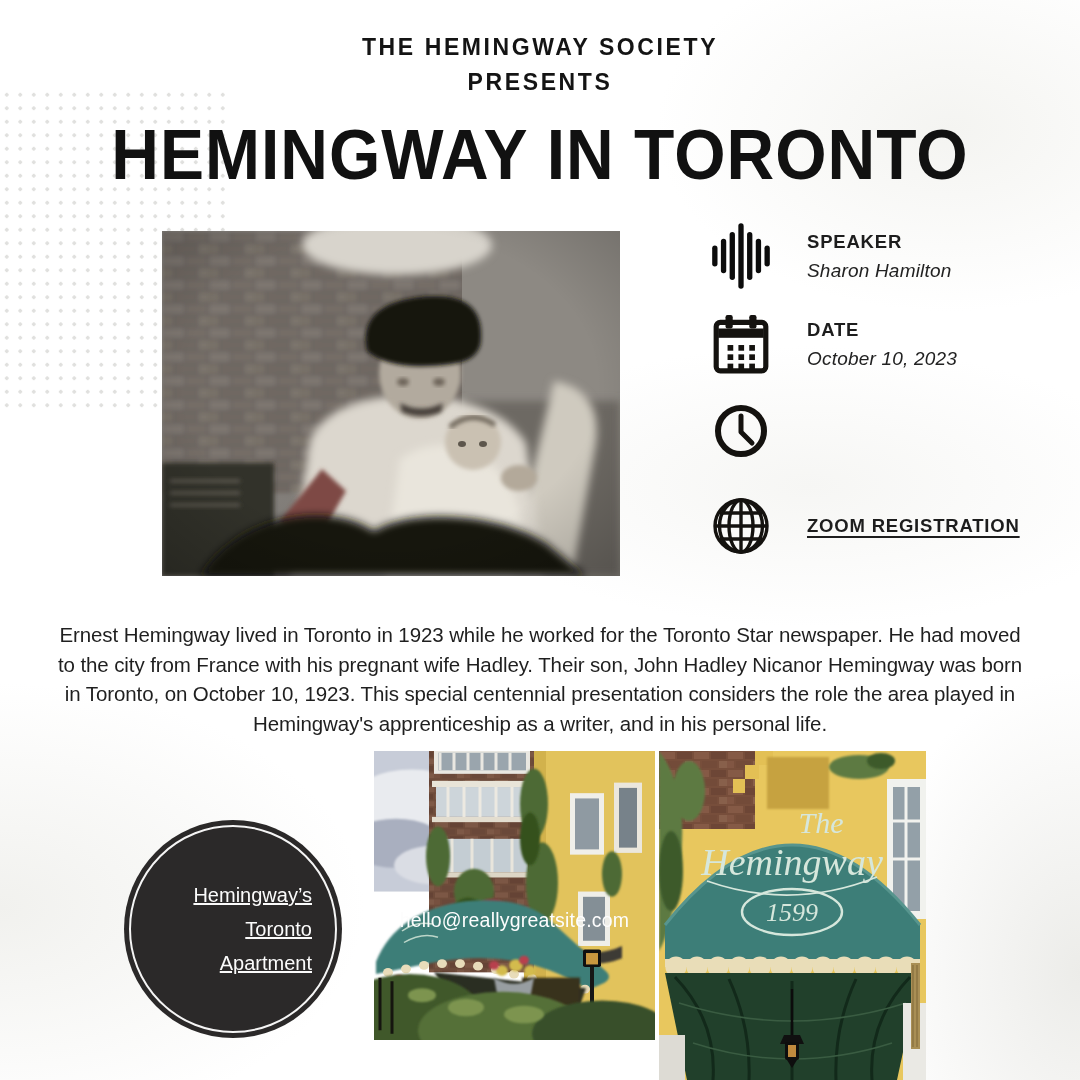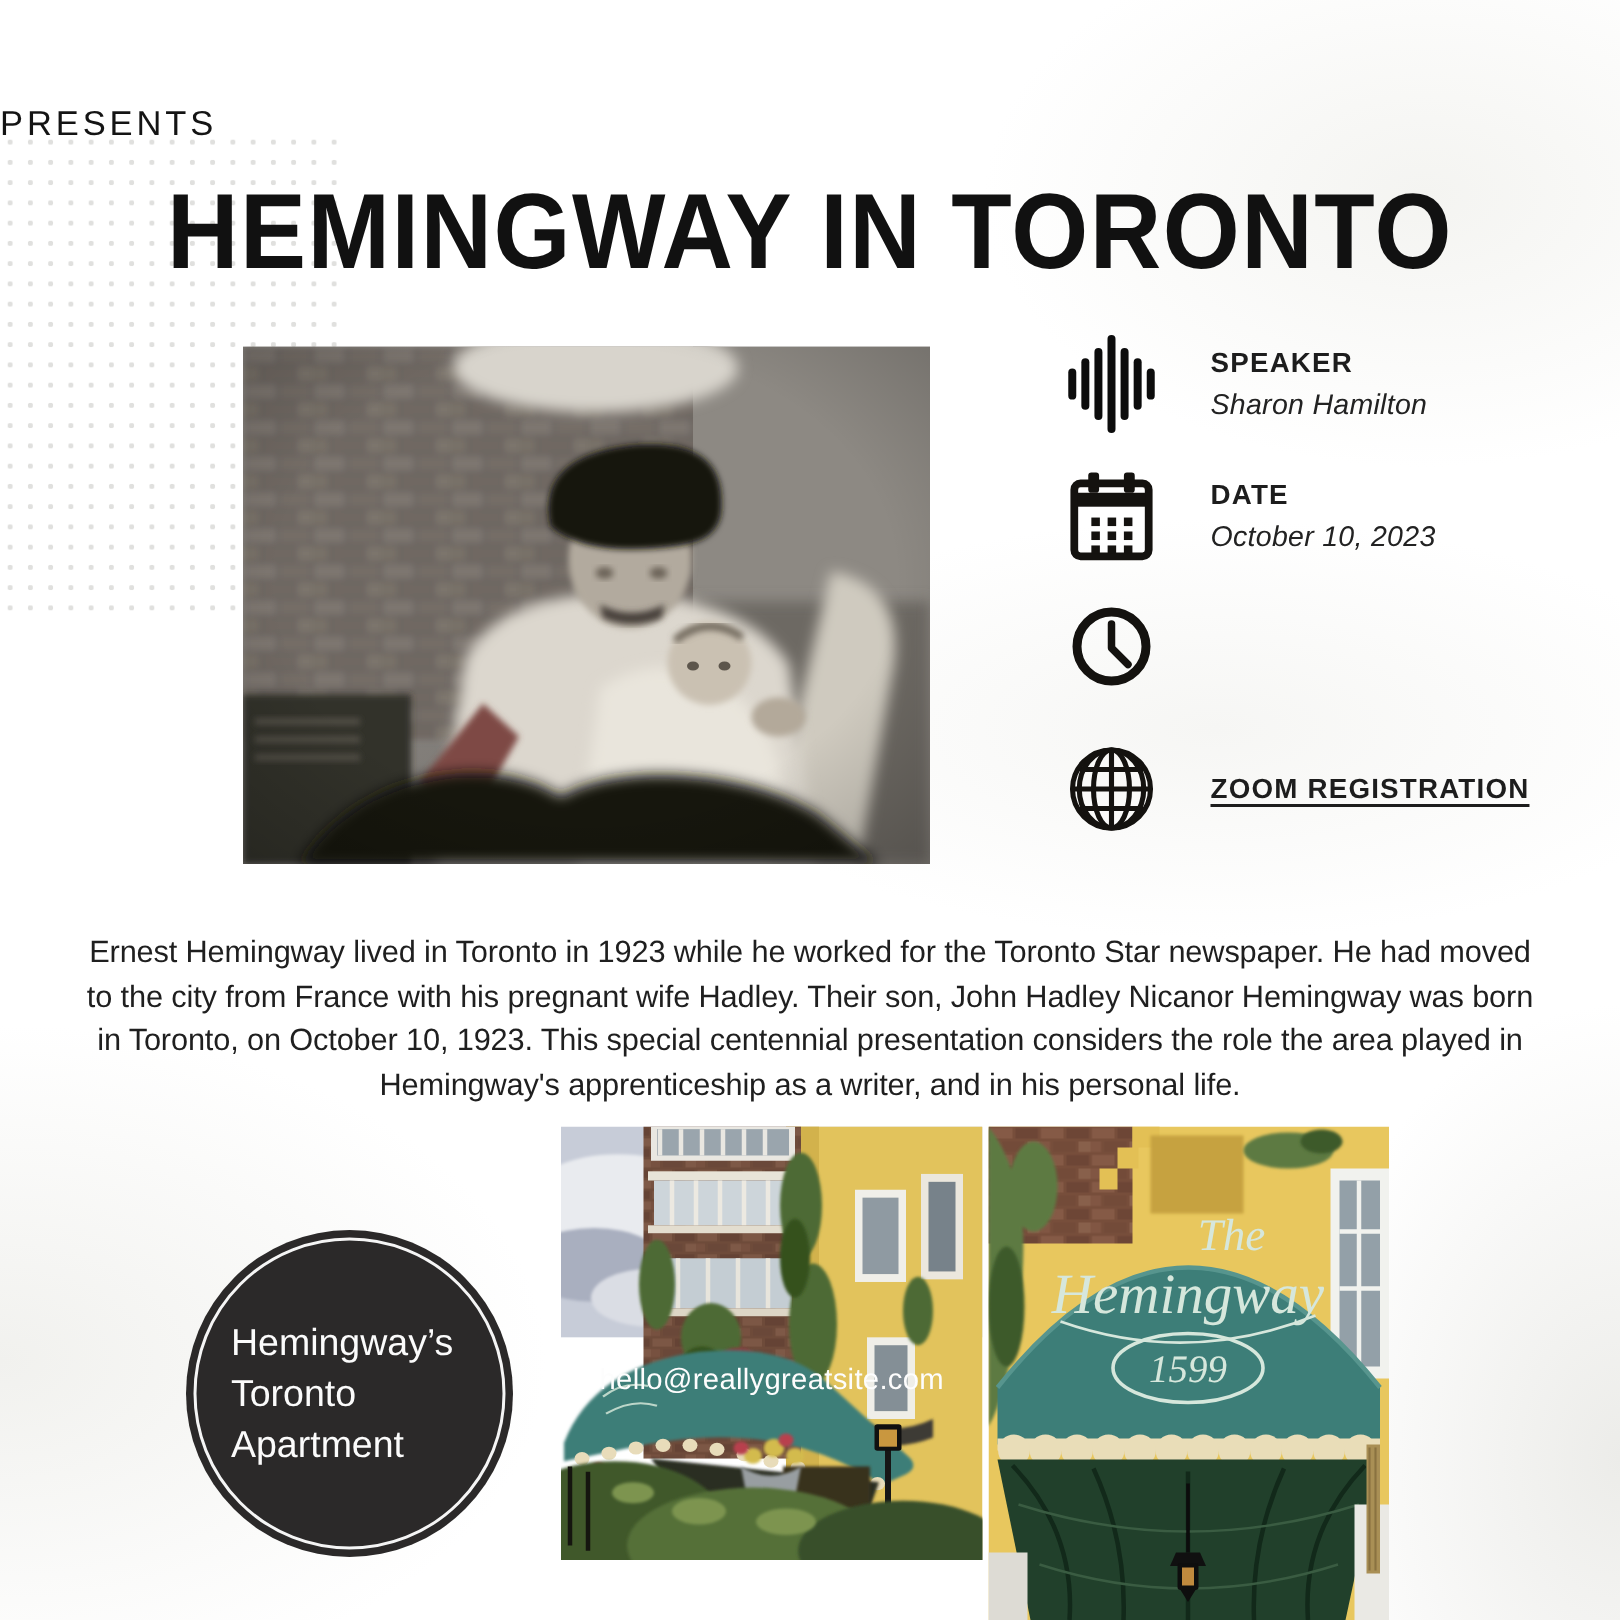--- a/index.html
+++ b/index.html
@@ -14,56 +14,57 @@
       radial-gradient(ellipse 500px 200px at 75% 45%, #f6f6f4 0%, rgba(246,246,244,0) 70%),
       #ffffff;
   }
   .dots {
     position:absolute; left:0; top:88px; width:226px; height:326px;
     background-image: radial-gradient(circle, #e0e0de 1.7px, transparent 1.9px);
     background-size:13.5px 13.5px;
   }
   .society { position:absolute; top:34px; left:0; width:100%; text-align:center;
     font-size:23px; font-weight:bold; letter-spacing:2.6px; color:#141414; }
-  .presents { position:absolute; top:69px; left:0; width:100%; text-align:left;
-    font-size:23px; font-weight:normal; letter-spacing:2.6px; color:#141414; }
+  .presents { position:absolute; top:69px; left:0; width:100%; text-align:center;
+    font-size:23px; font-weight:bold; letter-spacing:2.6px; color:#141414; }
   .big-title { position:absolute; top:113px; left:0; width:100%; text-align:center;
     font-size:66px; font-weight:900; letter-spacing:1px; color:#111;
     transform:scaleY(1.08); transform-origin:top; }
   .main-photo { position:absolute; left:162px; top:231px; width:458px; height:345px; }
   .main-photo svg { display:block; width:100%; height:100%; }
 
   .detail-row { position:absolute; left:703px; width:360px; display:flex; align-items:center; gap:28px; }
   .detail-icon { width:76px; display:flex; justify-content:center; align-items:center; flex:0 0 76px; }
   .detail-label { font-size:18.5px; font-weight:bold; letter-spacing:0.8px; color:#1d1d1d; }
   .detail-value { font-size:19px; font-style:italic; color:#222; margin-top:7px; letter-spacing:0.2px; }
   .reg-link { font-size:18.5px; font-weight:bold; letter-spacing:0.8px; color:#1d1d1d;
     text-decoration:underline; text-underline-offset:4px; text-decoration-thickness:2px; cursor:pointer;text-align:right; }
 
   .description { position:absolute; left:50px; top:620px; width:980px; text-align:center;
     font-size:20.5px; line-height:29.5px; font-weight:500; color:#1f1f1f; letter-spacing:-0.1px; }
 
   .badge { position:absolute; left:124px; top:820px; width:218px; height:218px;
     background:#2b2929; border-radius:50%; display:flex; align-items:center; justify-content:center; }
   .badge::before { content:""; position:absolute; inset:5px; border:2.5px solid #f5f5f5; border-radius:50%; }
-  .badge-text { width:158px; text-align:left; color:#fbfbfb; font-size:25px; line-height:34px; }
+  .badge-text { width:158px; text-align:right; color:#fbfbfb; font-size:20px; line-height:34px;text-decoration:underline; }
 
   .photo-left  { position:absolute; left:374px; top:751px; width:281px; height:289px; }
   .photo-right { position:absolute; left:659px; top:751px; width:267px; height:329px; }
   .photo-left svg, .photo-right svg { display:block; width:100%; height:100%; }
   .email-overlay { position:absolute; left:0; top:158px; width:100%; text-align:center;
     color:#fdfdfd; font-size:19.5px; letter-spacing:0.2px; }
 </style>
 </head>
 <body>
 
 <div class="canvas">
 
   <div class="dots"></div>
 
+  <div class="society">THE HEMINGWAY SOCIETY</div>
   <div class="presents">PRESENTS</div>
   <h1 class="big-title">HEMINGWAY IN TORONTO</h1>
 
   <div class="main-photo">
     <svg viewBox="0 0 458 345" preserveAspectRatio="none">
       <defs>
         <filter id="soft1" x="-20%" y="-20%" width="140%" height="140%">
             <feGaussianBlur stdDeviation="2"></feGaussianBlur>
           </filter>
         <filter id="soft2" x="-30%" y="-30%" width="160%" height="160%">

